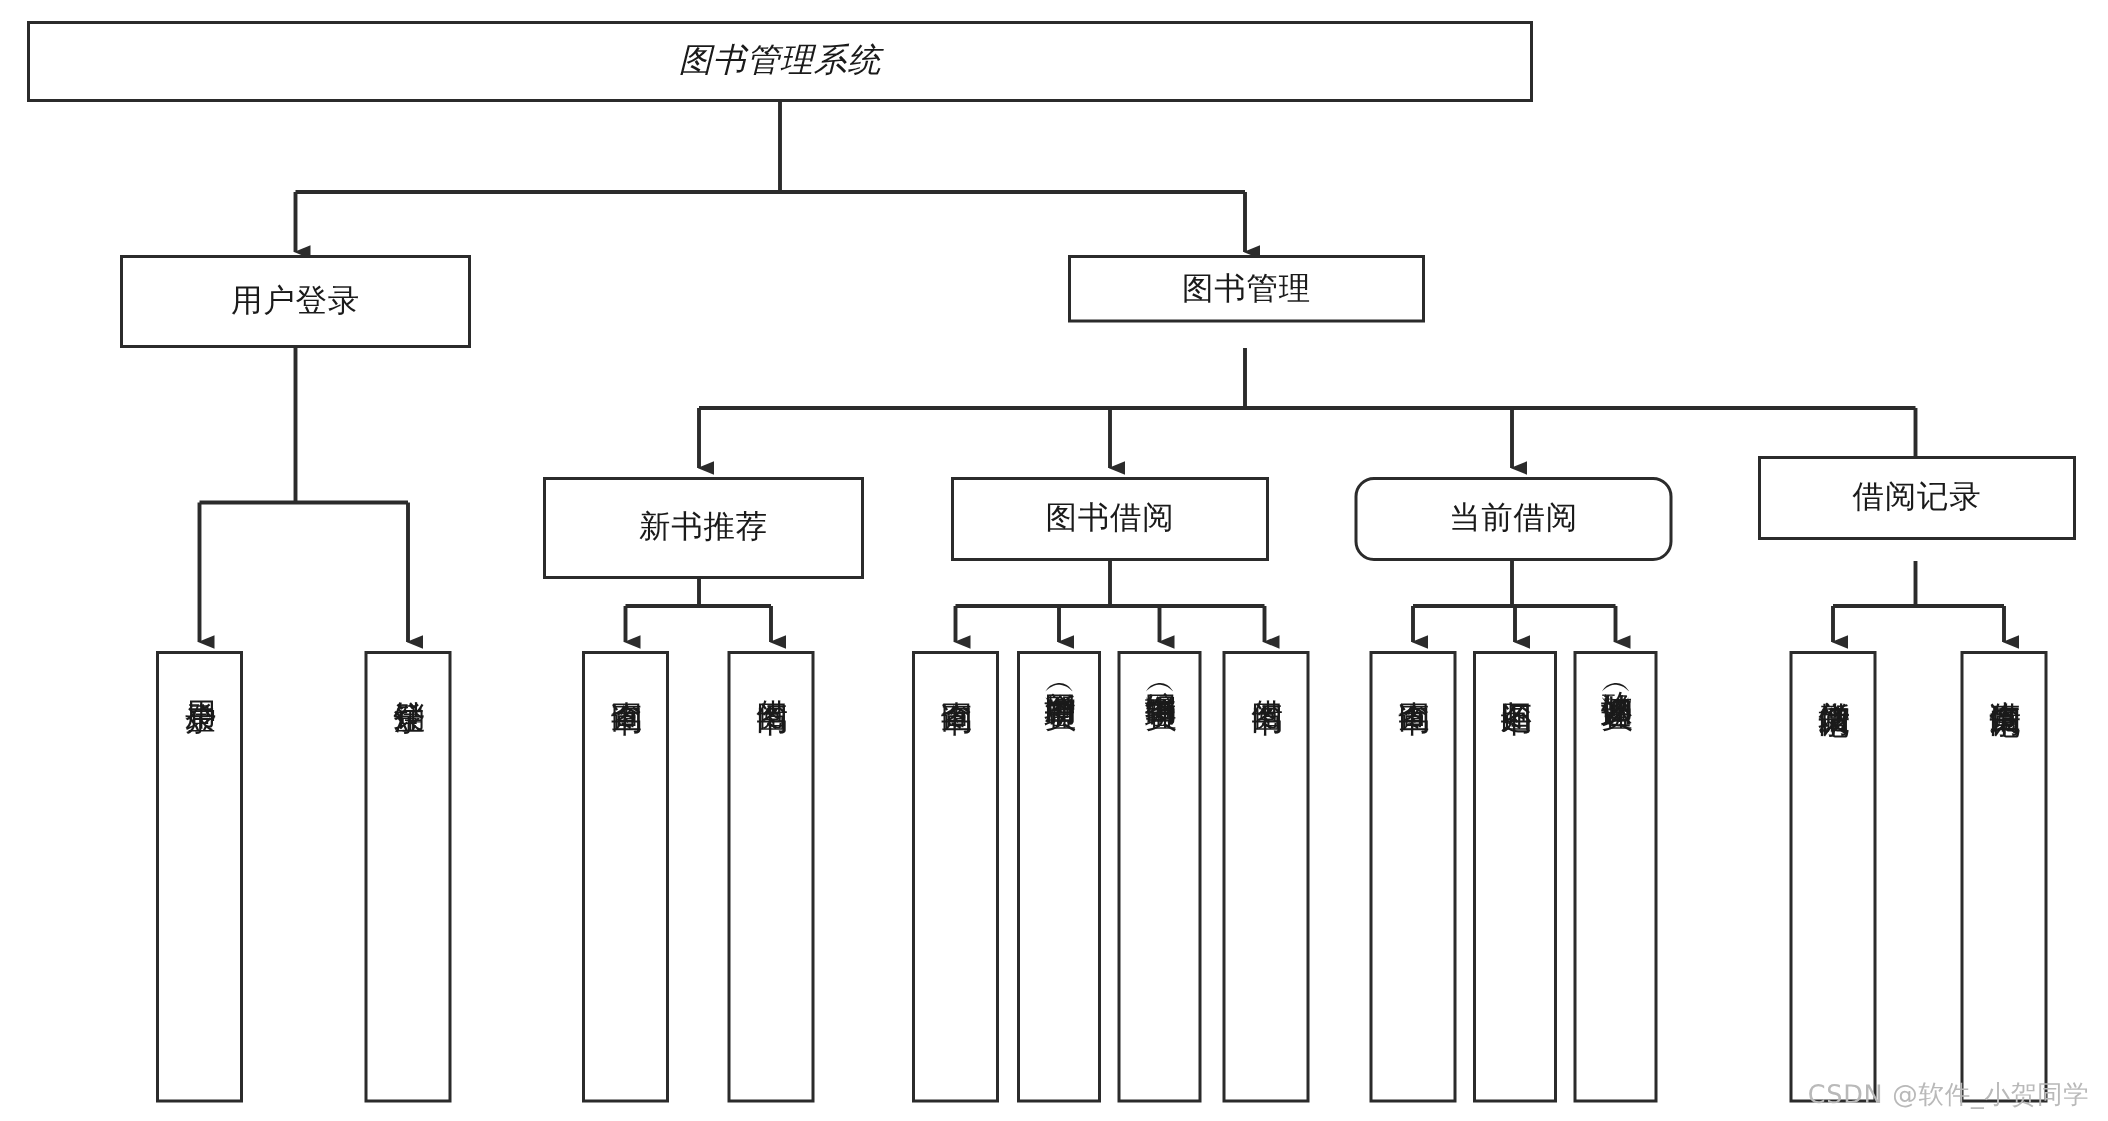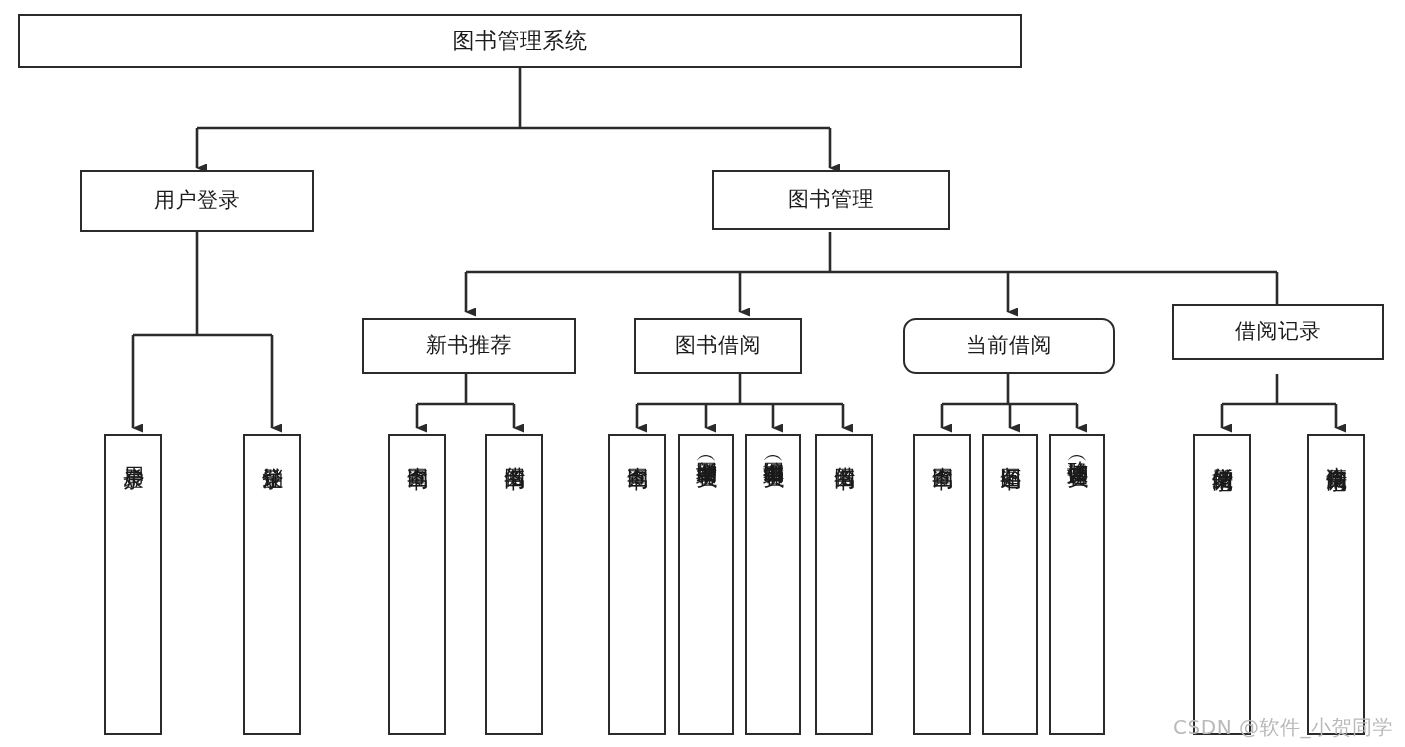--- a/index.html
+++ b/index.html
@@ -44,39 +44,40 @@
     text-align: center;
     white-space: nowrap;
   }
   .node.horizontal .node-label {
     font-size: 21px;
     letter-spacing: 0.5px;
   }
   .node.root .node-label {
     font-size: 22px;
     letter-spacing: 0.5px;
+    font-style: italic;
   }
   .node.vertical {
     align-items: flex-start;
     justify-content: center;
     padding-top: 14px;
   }
   .node.vertical .node-label {
     writing-mode: vertical-rl;
     text-orientation: upright;
     font-size: 21px;
     line-height: 1.22;
     letter-spacing: 1px;
     white-space: nowrap;
   }
   #watermark {
     position: absolute;
     right: 12px;
     bottom: 6px;
-    font-size: 20px;
+    font-size: 17px;
     color: #b9b9b9;
     letter-spacing: 0.5px;
     white-space: nowrap;
     font-family: "DejaVu Sans", "Liberation Sans", sans-serif;
   }
 </style>
 </head>
 <body>
 
 <div id="diagram-canvas">
@@ -132,28 +133,28 @@
     </g>
   </svg>
 
   <div class="node root horizontal" style="left:18px; top:14px; width:1004px; height:54px;">
     <span class="node-label">图书管理系统</span>
   </div>
 
   <div class="node horizontal" style="left:80px; top:170px; width:234px; height:62px;">
     <span class="node-label">用户登录</span>
   </div>
-  <div class="node horizontal" style="left:712px; top:170px; width:238px; height:60px;">
+  <div class="node horizontal" style="left:712px; top:170px; width:238px; height:45px;">
     <span class="node-label">图书管理</span>
   </div>
 
-  <div class="node horizontal" style="left:362px; top:318px; width:214px; height:56px;">
+  <div class="node horizontal" style="left:362px; top:318px; width:214px; height:68px;">
     <span class="node-label">新书推荐</span>
   </div>
-  <div class="node horizontal" style="left:634px; top:318px; width:168px; height:56px;">
+  <div class="node horizontal" style="left:634px; top:318px; width:212px; height:56px;">
     <span class="node-label">图书借阅</span>
   </div>
   <div class="node horizontal" style="left:903px; top:318px; width:212px; height:56px;border-radius:13px;">
     <span class="node-label">当前借阅</span>
   </div>
   <div class="node horizontal" style="left:1172px; top:304px; width:212px; height:56px;">
     <span class="node-label">借阅记录</span>
   </div>
 
   <div class="node vertical" style="left:104px; top:434px; width:58px; height:301px;">

